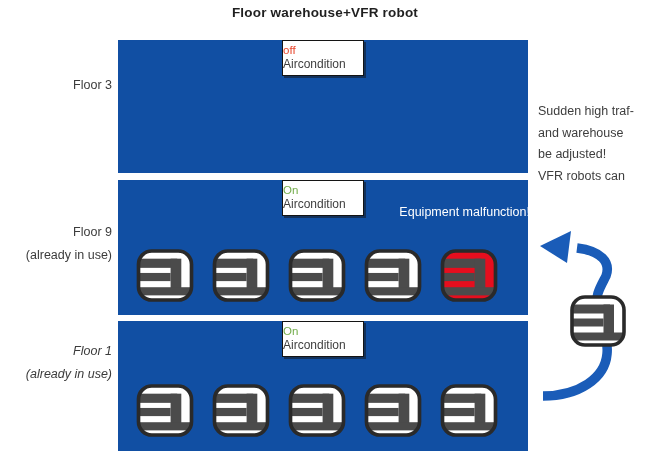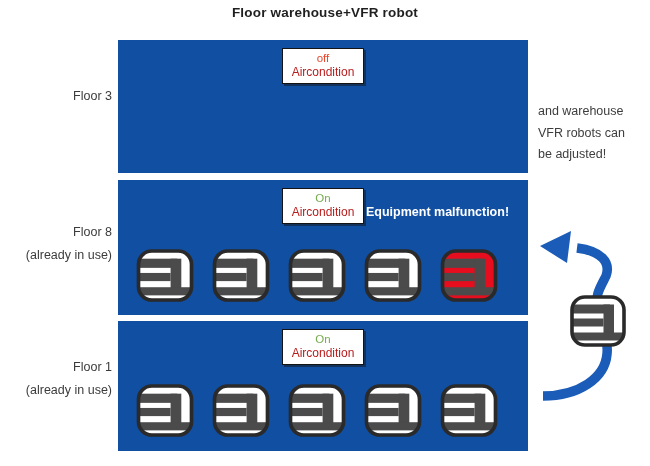--- a/index.html
+++ b/index.html
@@ -6,61 +6,61 @@
   #canvas{position:relative;width:650px;height:466px;background:#ffffff;overflow:hidden;padding-left:46px;}
 
   .page-title{position:absolute;top:5px;left:0;width:650px;margin:0;text-align:center;
     font-size:13.5px;font-weight:bold;color:#1f1f1f;letter-spacing:.2px;}
 
   .floor{position:absolute;left:118px;width:410px;background:var(--floor-blue);}
   #floor3{top:40px;height:133px;}
   #floor2{top:180px;height:135px;}
   #floor1{top:321px;height:130px;}
 
-  .aircon{position:absolute;top:8px;left:50%;transform:translateX(-50%);width:80px;
+  .aircon{position:absolute;top:0;left:50%;transform:translateX(-50%);width:80px;
     background:#ffffff;border:1.6px solid #141414;box-shadow:2px 2px 0 rgba(20,20,20,.5);
-    text-align:center;padding:2px 0 3px;}
+    text-align:left;padding:2px 0 3px;}
   .aircon .status{font-size:11.5px;line-height:14px;}
-  .aircon .aclabel{font-size:12px;line-height:15px;color:#b91c1c;}
+  .aircon .aclabel{font-size:12px;line-height:15px;color:#404040;}
 
   .floor-label{position:absolute;left:0;width:112px;text-align:right;
     font-size:12.5px;line-height:23px;color:#3b3b3b;}
-  #lbl3{top:85px;}
+  #lbl3{top:74px;}
   #lbl2{top:221px;}
-  #lbl1{top:356px;}
+  #lbl1{top:340px;font-style:italic;}
 
   .robots{position:absolute;left:18px;display:flex;gap:18px;}
   #floor2 .robots{top:69px;}
   #floor1 .robots{top:63px;}
   .robot{width:58px;height:53px;display:block;}
   .robot svg, #arrow-robot svg{width:100%;height:100%;display:block;}
 
-  .warning{position:absolute;top:22px;left:248px;width:164px;text-align:left;
-    color:var(--malfunction-text);font-weight:bold;font-size:12.5px;line-height:21px;}
+  .warning{position:absolute;top:22px;left:248px;width:164px;text-align:right;
+    color:var(--malfunction-text);font-weight:normal;font-size:12.5px;line-height:21px;}
 
   .side-note{position:absolute;left:538px;top:101px;width:112px;
     font-size:12.5px;line-height:21.5px;color:#3d3d3d;}
 
   #arrow{position:absolute;left:533px;top:220px;width:118px;height:192px;}
   #arrow path{stroke:var(--arrow-blue);stroke-width:9.5;fill:none;}
   #arrow polygon{fill:var(--arrow-blue);}
   #arrow-robot{position:absolute;left:570px;top:295px;width:56px;height:52px;}
 </style>
 </head>
 <body>
 
 <div id="canvas">
 
   <h1 class="page-title">Floor warehouse+VFR robot</h1>
 
   <div class="floor-label" id="lbl3">
     <div>Floor 3</div>
   </div>
   <div class="floor-label" id="lbl2">
-    <div>Floor 8</div>
+    <div>Floor 9</div>
     <div>(already in use)</div>
   </div>
   <div class="floor-label" id="lbl1">
     <div>Floor 1</div>
     <div>(already in use)</div>
   </div>
 
   <div class="floor" id="floor3">
     <div class="aircon">
       <div class="status" style="color: rgb(232, 71, 46);">off</div>
@@ -253,23 +253,24 @@
               <rect x="-2" y="23.5" width="35.5" height="8"></rect>
               <rect x="-2" y="37.5" width="60" height="8"></rect>
             </g>
             <rect x="2" y="2" width="52" height="48" rx="13" fill="none" stroke="#2A2A2A" stroke-width="3.6"></rect>
           </svg>
         </span>
       </div>
   </div>
 
   <div class="side-note">
+    <div>Sudden high traf-</div>
     <div>and warehouse</div>
+    <div>be adjusted!</div>
     <div>VFR robots can</div>
-    <div>be adjusted!</div>
   </div>
 
   <svg id="arrow" viewBox="0 0 118 192" xmlns="http://www.w3.org/2000/svg">
     <path d="M 10 176 C 46 176, 72 158, 74 134 C 76 114, 64 106, 63 92 C 62 74, 68 66, 73 56 C 78 42, 68 31, 44 28"></path>
     <polygon points="7,26 38,11 34,43"></polygon>
   </svg>
   <div id="arrow-robot">
       <svg viewBox="0 0 56 52" xmlns="http://www.w3.org/2000/svg">
         <defs>
           <clipPath id="rc10">

